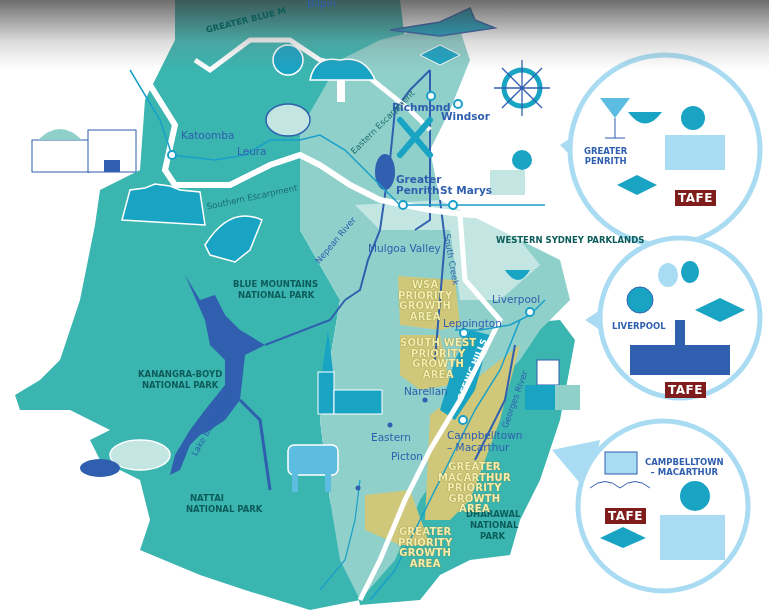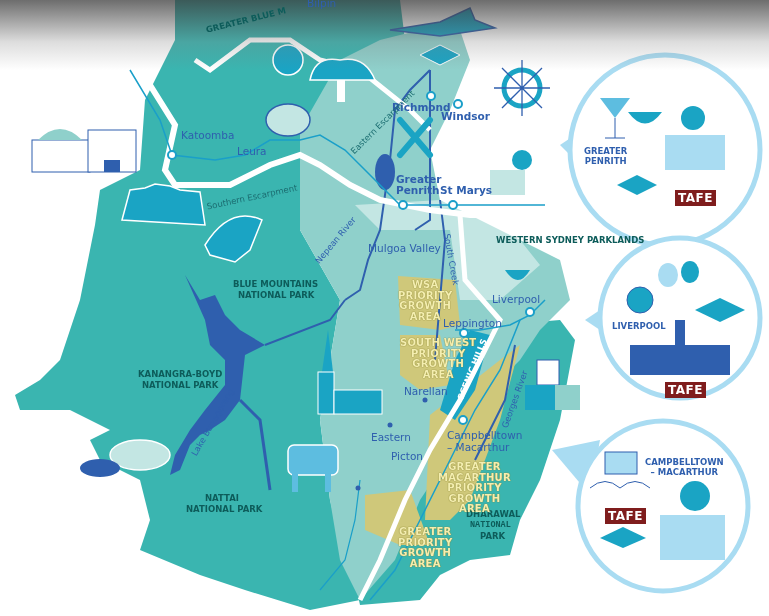--- a/index.html
+++ b/index.html
@@ -208,24 +208,24 @@
 <span class="lbl town" style="left:447px;top:430px;">Campbelltown</span>
 <span class="lbl town" style="left:447px;top:442px;">– Macarthur</span>
 <span class="lbl town" style="left:359px;top:451px;margin-left:32px;">Picton</span>
 
 
 <span class="lbl park" style="left:205px;top:16px;transform:rotate(-14deg);">GREATER BLUE M</span>
 <span class="lbl park" style="left:233px;top:280px;">BLUE MOUNTAINS</span>
 <span class="lbl park" style="left:238px;top:291px;">NATIONAL PARK</span>
 <span class="lbl park" style="left:138px;top:370px;">KANANGRA-BOYD</span>
 <span class="lbl park" style="left:142px;top:381px;">NATIONAL PARK</span>
-<span class="lbl park" style="left:205px;top:494px;">NATTAI</span>
+<span class="lbl park" style="left:190px;top:494px;">NATTAI</span>
 <span class="lbl park" style="left:186px;top:505px;">NATIONAL PARK</span>
 <span class="lbl park" style="left:466px;top:510px;">DHARAWAL</span>
-<span class="lbl park" style="left:470px;top:521px;font-family:Liberation Mono, monospace;">NATIONAL</span>
+<span class="lbl park" style="left:470px;top:521px;">NATIONAL</span>
 <span class="lbl park" style="left:480px;top:532px;">PARK</span>
 <span class="lbl park" style="left:496px;top:236px;">WESTERN SYDNEY PARKLANDS</span>
 <span class="lbl park" style="left:440px;top:365px;color:#ffffff;transform:rotate(-68deg);">SCENIC HILLS</span>
 
 
 <span class="lbl feat" style="left:340px;top:118px;transform:rotate(-45deg);">Eastern Escarpment</span>
 <span class="lbl feat" style="left:206px;top:193px;transform:rotate(-12deg);">Southern Escarpment</span>
 <span class="lbl feat" style="left:307px;top:236px;color:#2f5fae;transform:rotate(-50deg);">Nepean River</span>
 <span class="lbl feat" style="left:425px;top:255px;color:#2f5fae;transform:rotate(80deg);">South Creek</span>
 <span class="lbl feat" style="left:485px;top:395px;color:#2f5fae;transform:rotate(-70deg);">Georges River</span>

